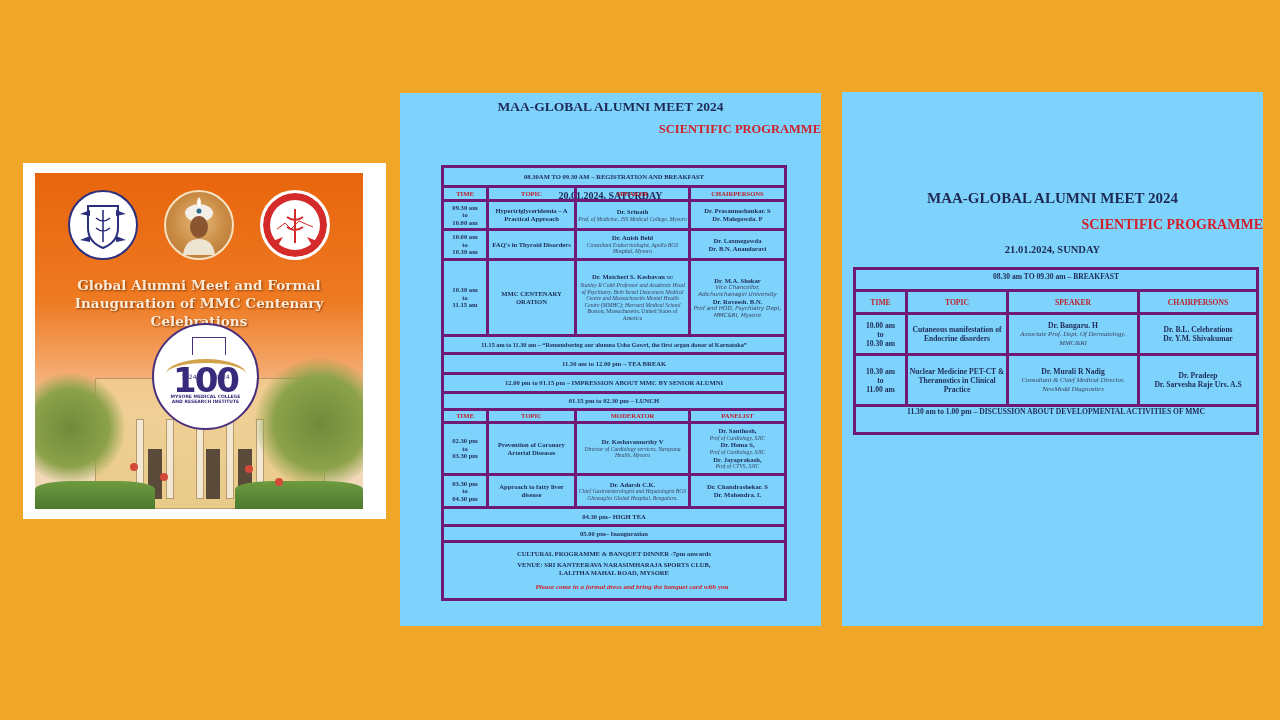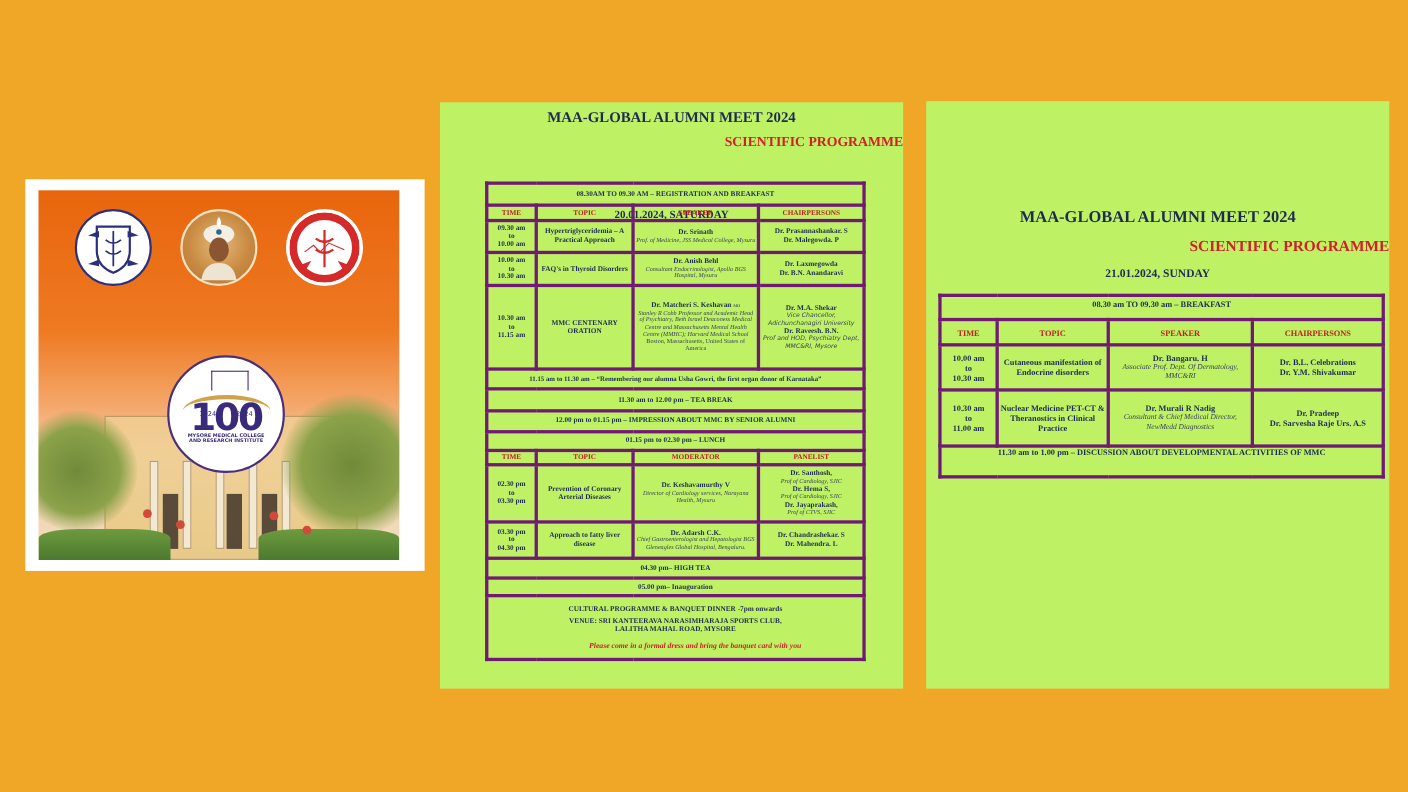--- a/index.html
+++ b/index.html
@@ -41,21 +41,21 @@
     background: linear-gradient(180deg, rgba(240,210,150,0.7), rgba(232,200,130,0.9));
     border: 1px solid rgba(140,100,60,0.5);
   }
   .col { position: absolute; top: 40px; width: 8px; height: 80px; background: #F3E8D2; border: 1px solid #B69A70; }
   .door { position: absolute; top: 70px; width: 14px; height: 50px; background: #5A4A3A; }
   .palm { position: absolute; border-radius: 50%; background: radial-gradient(circle, #6F8A3A 0%, #8CA24A 50%, rgba(140,162,74,0) 72%); }
   .shrub { position: absolute; bottom: 0; height: 28px; background: linear-gradient(180deg, #6E9A3F, #4B7A2E); border-radius: 30% 30% 0 0; }
   .flower { position: absolute; width: 8px; height: 8px; border-radius: 50%; background: #D24A3A; }
 
   
-  .page { position: absolute; background: #bef264; }
+  .page { position: absolute; background: #7dd3fc; }
   .page-sat { left: 400px; top: 93px; width: 421px; height: 533px; }
   .page-sun { left: 842px; top: 92px; width: 421px; height: 534px; }
   .doc-title { position: absolute; left: 0; width: 100%; text-align: center; font-weight: bold; color: #1E2A55; }
   .doc-sub { position: absolute; left: 0; width: 100%; text-align: right; font-weight: bold; color: #D0202A; }
   .doc-date { position: absolute; left: 0; width: 100%; text-align: center; font-weight: bold; color: #1E2A55; }
 
   table.sched { position: absolute; border-collapse: collapse; table-layout: fixed; color: #1E2A55; }
   table.sched td { border: 3px solid #701a75; text-align: center; vertical-align: middle; padding: 0 1px; }
   .hdr td { color: #C0202A; font-weight: bold; }
   .b { font-weight: bold; }
@@ -102,20 +102,24 @@
       </div>
       <div class="logo logo-alumni">
         <svg width="44" height="44" viewBox="0 0 44 44">
           <path d="M22 6 V40 M14 14 Q22 20 30 14 M14 24 Q22 30 30 24" fill="none" stroke="#D42A2A" stroke-width="2"></path>
           <path d="M4 26 L12 20 L18 26 L26 18 L40 24" fill="none" stroke="#D42A2A" stroke-width="1"></path>
           <path d="M34 34 L44 38 L40 44 Z M10 34 L0 38 L4 44 Z" fill="#D42A2A"></path>
         </svg>
       </div>
     </div>
 
+    <div class="poster-title">
+      <div>Global Alumni Meet and Formal</div>
+      <div>Inauguration of MMC Centenary Celebrations</div>
+    </div>
 
     <div class="building">
       <div class="col" style="left:40px"></div>
       <div class="col" style="left:70px"></div>
       <div class="col" style="left:100px"></div>
       <div class="col" style="left:130px"></div>
       <div class="col" style="left:160px"></div>
       <div class="door" style="left:52px"></div>
       <div class="door" style="left:110px"></div>
       <div class="door" style="left:142px"></div>

